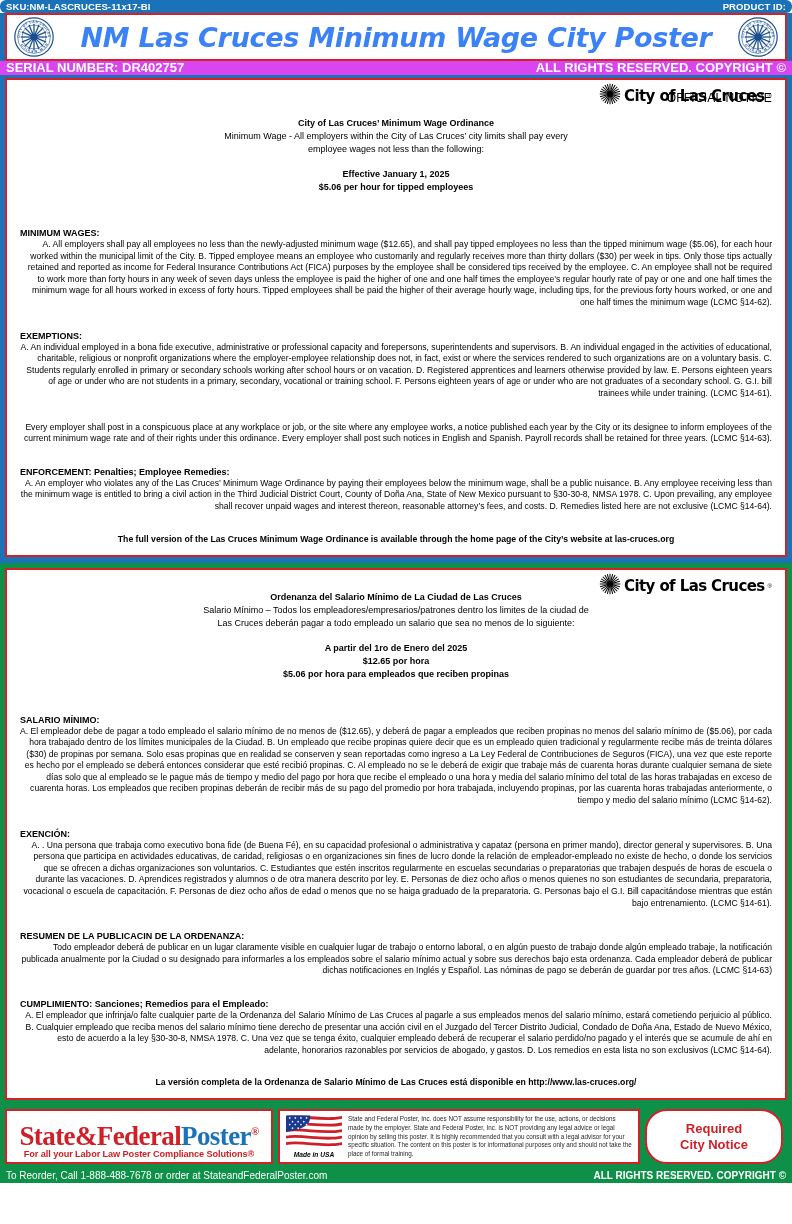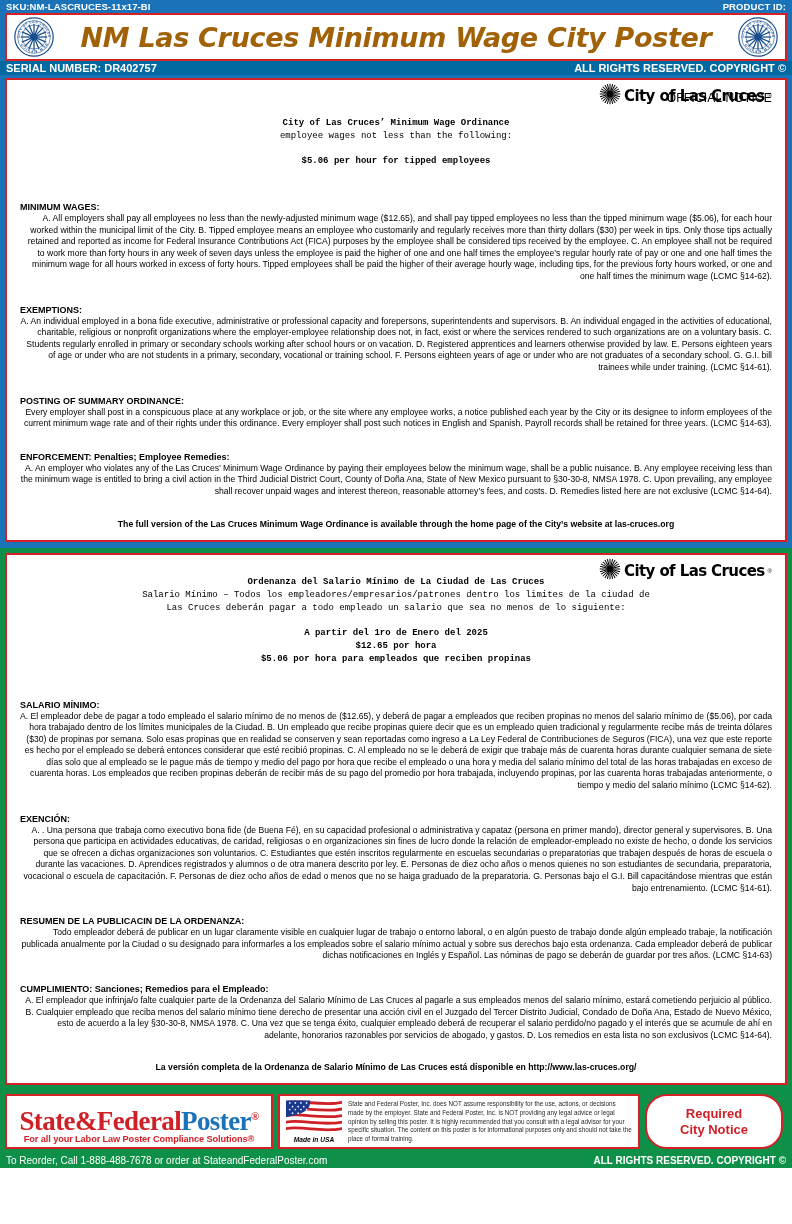--- a/index.html
+++ b/index.html
@@ -10,40 +10,40 @@
     background:#ffffff;
     overflow:hidden;
   }
   .poster{position:relative;width:792px;height:1224px;}
 
   
   .sku-bar{
     height:13px;background:#1a72b8;color:#ffffff;
     font-size:9.5px;font-weight:bold;line-height:13px;
     display:flex;justify-content:space-between;
-    padding:0 6px;box-sizing:border-box;letter-spacing:.1px;
+    padding:0 6px;box-sizing:border-box;letter-spacing:.1px;border-radius:6px;
   }
   
   .title-band{
     background:#1a72b8;padding:0 5px 0 5px;box-sizing:border-box;
   }
   .title-inner{
     border:2.5px solid #d42027;background:#ffffff;
     height:48px;display:flex;align-items:center;justify-content:space-between;
     padding:0 7px;box-sizing:border-box;
   }
   .poster-title{
     flex:1;text-align:center;
     font-family:"DejaVu Sans", sans-serif;
     font-weight:bold;font-style:italic;font-size:27px;
-    color:#a16207;letter-spacing:-.3px;white-space:nowrap;
+    color:#3b82f6;letter-spacing:-.3px;white-space:nowrap;
   }
   .serial-bar{
-    height:14px;background:#0369a1;color:#ffffff;
-    font-size:11px;font-weight:bold;line-height:14px;
+    height:14px;background:#d946ef;color:#ffffff;
+    font-size:13px;font-weight:bold;line-height:14px;
     display:flex;justify-content:space-between;
     padding:0 6px;box-sizing:border-box;
   }
 
   
   .seal{width:40px;height:40px;position:relative;flex:none;}
   .seal svg{display:block;}
 
   
   .panel{box-sizing:border-box;}
@@ -63,21 +63,21 @@
     position:absolute;right:0;top:-6px;
     display:flex;align-items:center;gap:3px;
   }
   .clc-logo .clc-text{
     font-family:"DejaVu Sans", sans-serif;
     font-weight:bold;font-size:15px;letter-spacing:-.6px;color:#000;
     white-space:nowrap;
   }
   .clc-logo .clc-reg{font-size:6px;vertical-align:super;}
 
-  .center-block{text-align:center;font-size:9px;line-height:13px;font-family:Liberation Mono, monospace;}
+  .center-block{text-align:center;font-size:9px;line-height:13px;}
   .center-block .bold{font-weight:bold;}
   .gap-md{height:12px;}
 
   .sect{margin-top:22px;}
   .sect-title{font-size:9px;font-weight:bold;margin-bottom:1px;}
   .sect-body{font-size:8.6px;line-height:11.6px;text-align:right;}
   .closing{
     text-align:center;font-size:8.7px;font-weight:bold;
     margin-top:21px;margin-bottom:2px;
   }
@@ -231,39 +231,40 @@
           <span class="clc-reg">®</span>
         </div>
       </div>
 
       <div class="notice-head">OFFICIAL NOTICE</div>
 
       <div class="gap-md"></div>
 
       <div class="center-block">
         <div class="bold">City of Las Cruces’ Minimum Wage Ordinance</div>
+        <div>Minimum Wage - All employers within the City of Las Cruces’ city limits shall pay every</div>
         <div>employee wages not less than the following:</div>
         <div class="gap-md"></div>
+        <div class="bold">Effective January 1, 2025</div>
         <div class="bold">$5.06 per hour for tipped employees</div>
       </div>
 
       <div class="gap-md"></div>
 
       <div class="sect">
         <div class="sect-title">MINIMUM WAGES:</div>
         <div class="sect-body">A. All employers shall pay all employees no less than the newly-adjusted minimum wage ($12.65), and shall pay tipped employees no less than the tipped minimum wage ($5.06), for each hour worked within the municipal limit of the City. B. Tipped employee means an employee who customarily and regularly receives more than thirty dollars ($30) per week in tips. Only those tips actually retained and reported as income for Federal Insurance Contributions Act (FICA) purposes by the employee shall be considered tips received by the employee. C. An employee shall not be required to work more than forty hours in any week of seven days unless the employee is paid the higher of one and one half times the employee’s regular hourly rate of pay or one and one half times the minimum wage for all hours worked in excess of forty hours. Tipped employees shall be paid the higher of their average hourly wage, including tips, for the previous forty hours worked, or one and one half times the minimum wage (LCMC §14-62).</div>
       </div>
 
       <div class="sect">
         <div class="sect-title">EXEMPTIONS:</div>
         <div class="sect-body">A. An individual employed in a bona fide executive, administrative or professional capacity and forepersons, superintendents and supervisors. B. An individual engaged in the activities of educational, charitable, religious or nonprofit organizations where the employer-employee relationship does not, in fact, exist or where the services rendered to such organizations are on a voluntary basis. C. Students regularly enrolled in primary or secondary schools working after school hours or on vacation. D. Registered apprentices and learners otherwise provided by law. E. Persons eighteen years of age or under who are not students in a primary, secondary, vocational or training school. F. Persons eighteen years of age or under who are not graduates of a secondary school. G. G.I. bill trainees while under training. (LCMC §14-61).</div>
       </div>
 
       <div class="sect">
-        <div class="sect-title">POSTING OF SUMMARY ORDINANCE:</div>
         <div class="sect-body">Every employer shall post in a conspicuous place at any workplace or job, or the site where any employee works, a notice published each year by the City or its designee to inform employees of the current minimum wage rate and of their rights under this ordinance. Every employer shall post such notices in English and Spanish. Payroll records shall be retained for three years. (LCMC §14-63).</div>
       </div>
 
       <div class="sect">
         <div class="sect-title">ENFORCEMENT: Penalties; Employee Remedies:</div>
         <div class="sect-body">A. An employer who violates any of the Las Cruces’ Minimum Wage Ordinance by paying their employees below the minimum wage, shall be a public nuisance. B. Any employee receiving less than the minimum wage is entitled to bring a civil action in the Third Judicial District Court, County of Doña Ana, State of New Mexico pursuant to §30-30-8, NMSA 1978. C. Upon prevailing, any employee shall recover unpaid wages and interest thereon, reasonable attorney’s fees, and costs. D. Remedies listed here are not exclusive (LCMC §14-64).</div>
       </div>
 
       <div class="closing">The full version of the Las Cruces Minimum Wage Ordinance is available through the home page of the City’s website at las-cruces.org</div>
 

